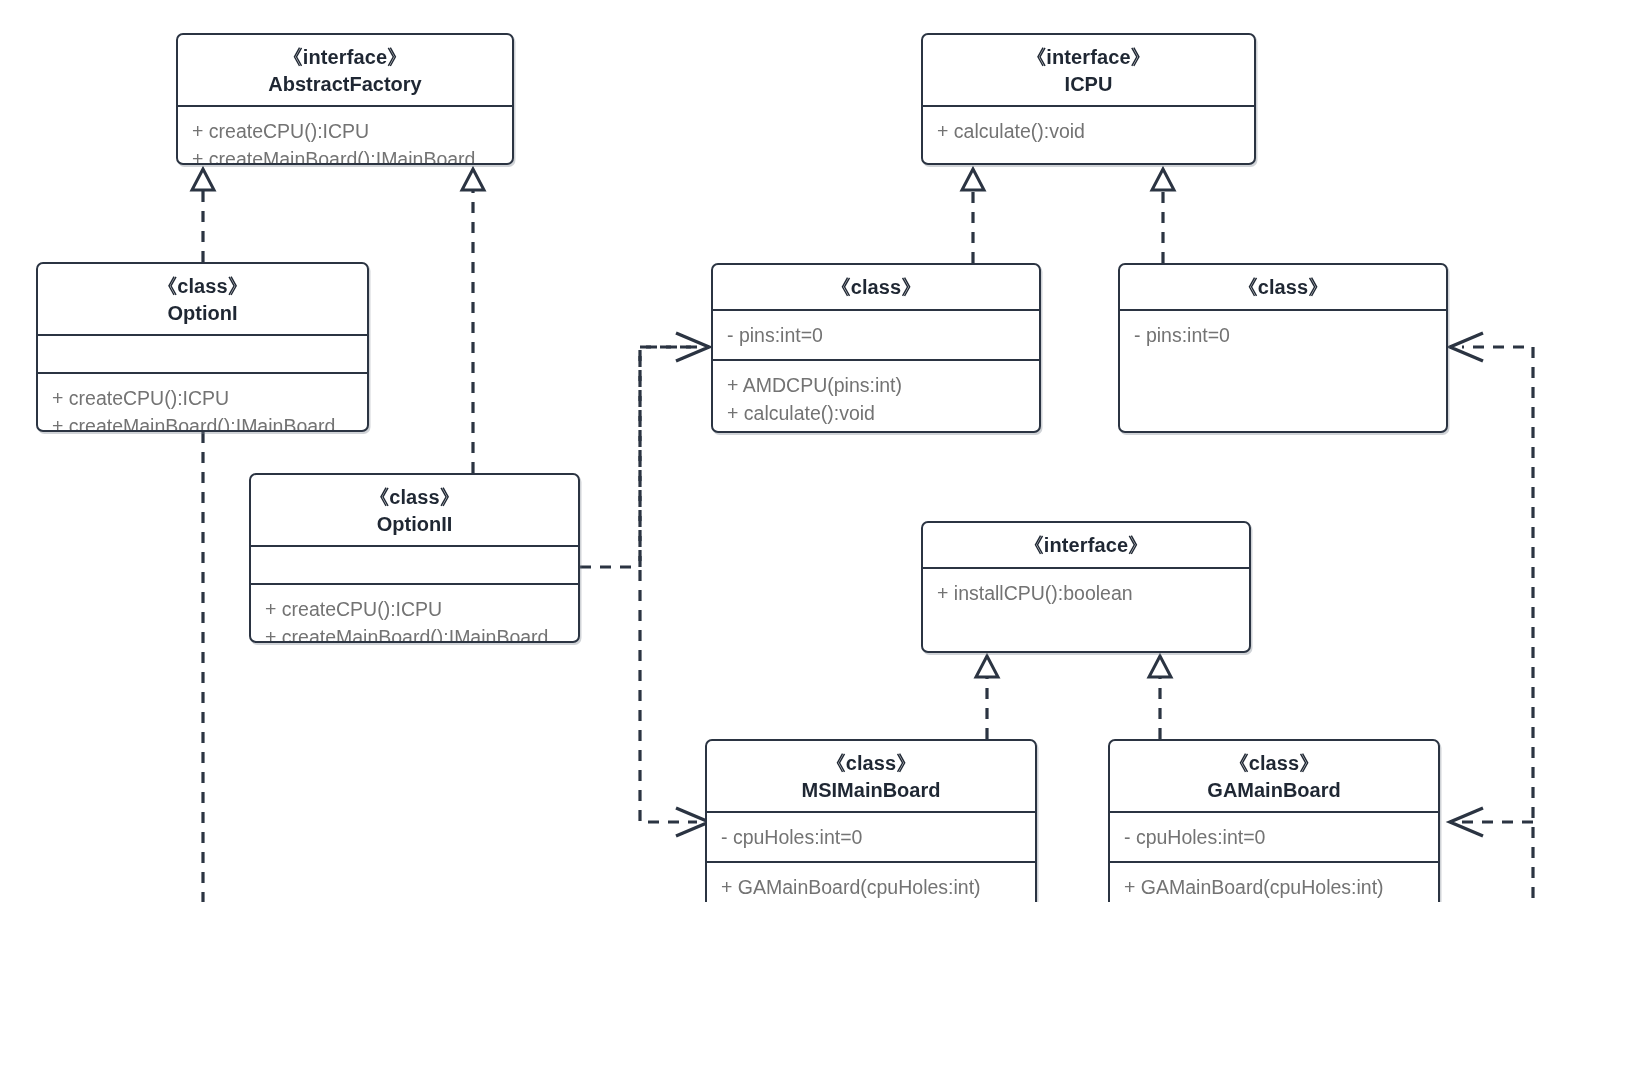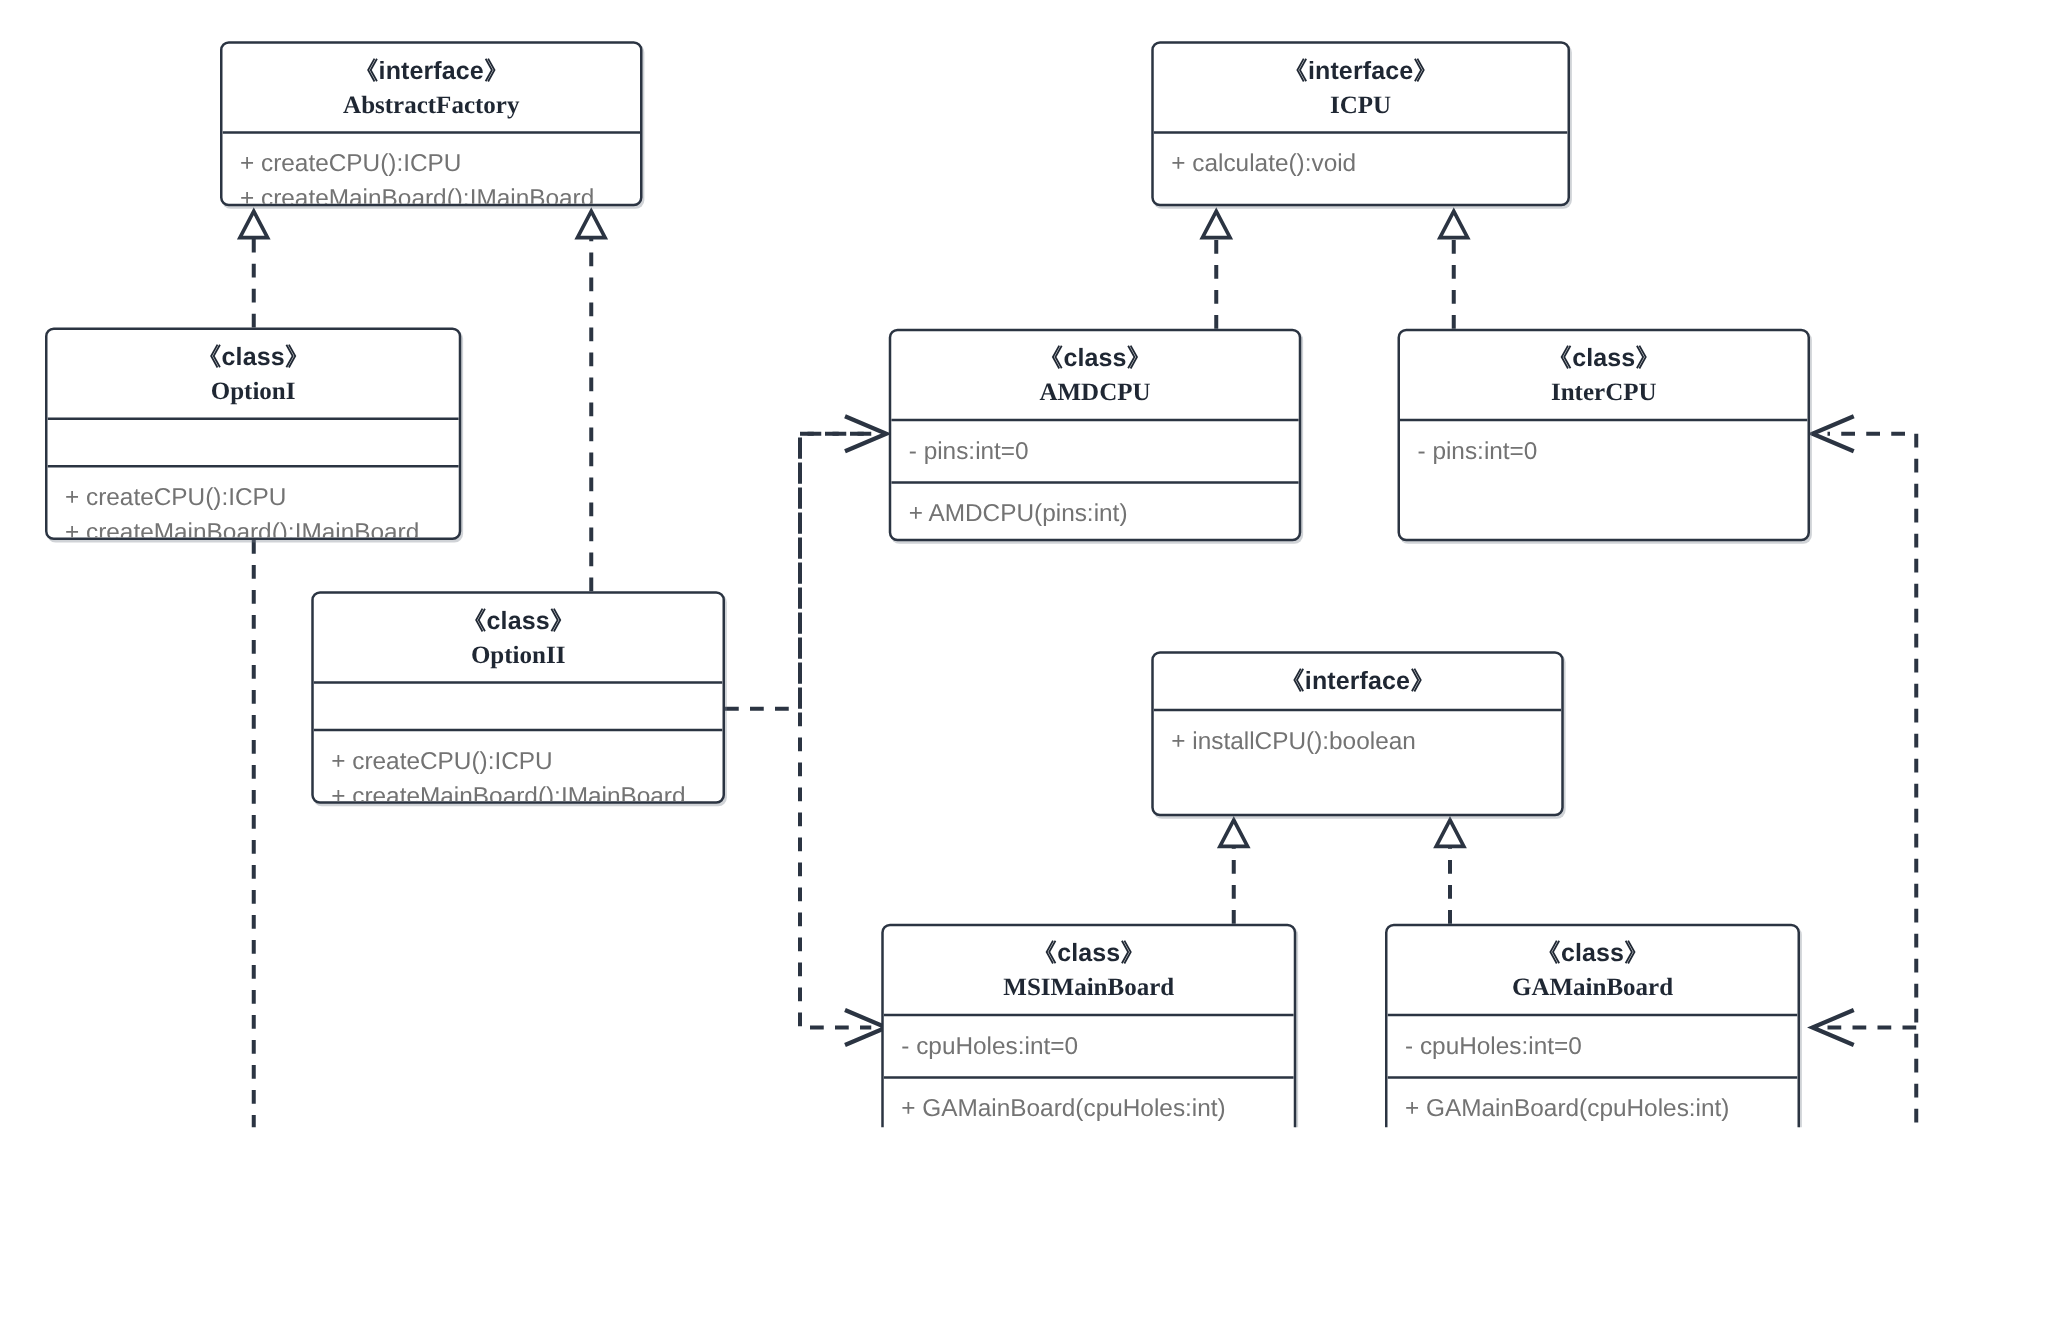--- a/index.html
+++ b/index.html
@@ -43,21 +43,20 @@
     border-bottom: 2.5px solid #2b3442;
   }
   .stereo {
     display: block;
     font-size: 20px;
     letter-spacing: 0.1px;
   }
   .cname {
     display: block;
     font-size: 20px;
-    font-family: Liberation Serif, serif;
   }
   .uml-section {
     padding: 10px 14px 10px 14px;
     font-size: 19.5px;
     color: #737373;
     line-height: 1.45;
   }
   .uml-section + .uml-section {
     border-top: 2.5px solid #2b3442;
   }
@@ -165,35 +164,33 @@
     <div class="uml-section empty"></div>
     <div class="uml-section">
       <div class="mem">+ createCPU():ICPU</div>
       <div class="mem">+ createMainBoard():IMainBoard</div>
     </div>
   </div>
 
   <div class="uml-box" style="left:711px; top:263px; width:330px; height:170px;">
     <div class="uml-header">
       <span class="stereo">《class》</span>
-      <span class="cname">AMDCPU</span>
     </div>
     <div class="uml-section">
       <div class="mem">- pins:int=0</div>
     </div>
     <div class="uml-section">
       <div class="mem">+ AMDCPU(pins:int)</div>
       <div class="mem">+ calculate():void</div>
     </div>
   </div>
 
   <div class="uml-box" style="left:1118px; top:263px; width:330px; height:170px;">
     <div class="uml-header">
       <span class="stereo">《class》</span>
-      <span class="cname">InterCPU</span>
     </div>
     <div class="uml-section">
       <div class="mem">- pins:int=0</div>
     </div>
   </div>
 
   <div class="uml-box" style="left:921px; top:521px; width:330px; height:132px;">
     <div class="uml-header">
       <span class="stereo">《interface》</span>
     </div>

